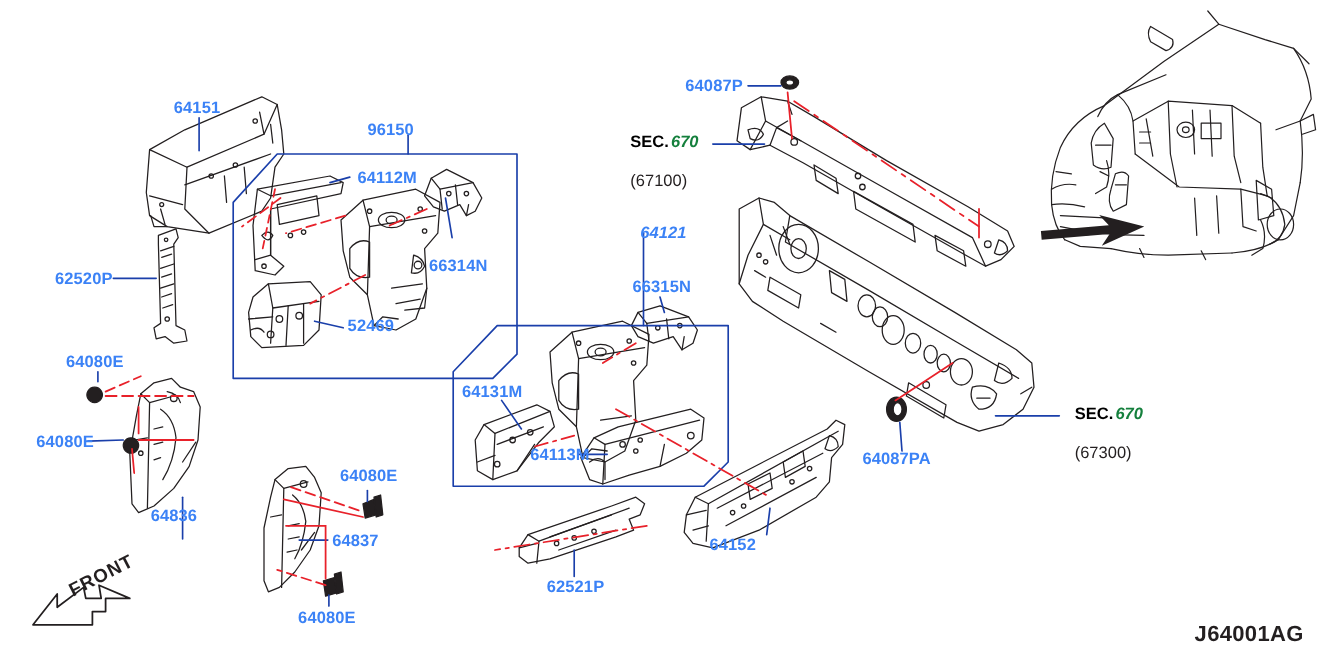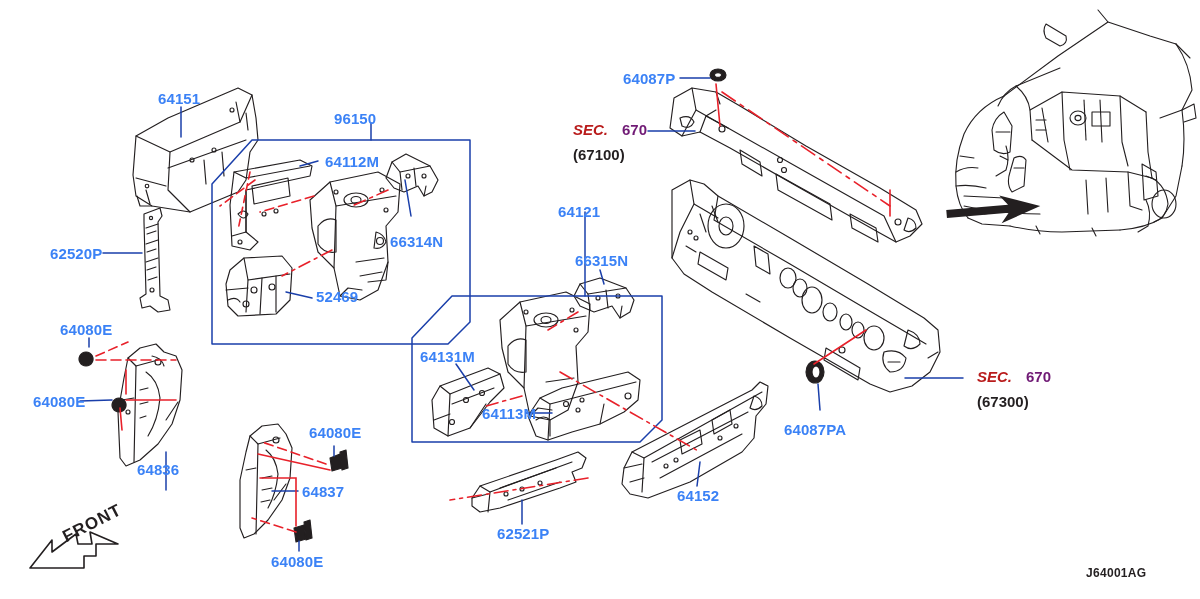--- a/index.html
+++ b/index.html
@@ -3,24 +3,24 @@
 <meta charset="utf-8">
 <style>
   html,body{margin:0;padding:0;background:#ffffff;}
   body{width:1200px;height:599px;overflow:hidden;
        font-family:"Liberation Sans","DejaVu Sans",sans-serif;}
   #stage{position:relative;width:1200px;height:599px;background:#fff;}
   svg.layer{position:absolute;left:0;top:0;width:1200px;height:599px;}
   .lbl{position:absolute;color:#3b82f6;font-size:15px;font-weight:700;
        letter-spacing:.1px;white-space:nowrap;}
   .sec{position:absolute;white-space:nowrap;font-size:15px;font-weight:700;}
-  .sec .k{color:#b91c1c;font-style:italic;}
-  .sec .n{color:#701a75;margin-left:14px;}
-  .sec .sub{display:block;color:#231f20;font-weight:700;margin-top:8px;}
-  .diagid{position:absolute;color:#231f20;font-size:12px;font-weight:700;
+  .sec .k{color:#000000;}
+  .sec .n{color:#15803d;margin-left:2px;font-style:italic;}
+  .sec .sub{display:block;color:#231f20;font-weight:400;margin-top:18px;}
+  .diagid{position:absolute;color:#231f20;font-size:20px;font-weight:700;
           letter-spacing:.3px;}
   .frontw{position:absolute;left:22px;top:508px;width:130px;height:72px;}
   .frontw span{position:absolute;left:42px;top:20px;color:#231f20;
        font-size:17px;font-weight:700;letter-spacing:1px;
        transform:rotate(-27deg);transform-origin:0 50%;}
 </style>
 </head>
 <body>
 
 <div id="stage">
@@ -460,33 +460,33 @@
   <div class="lbl" style="left:137px;top:461px;">64836</div>
 
   <div class="lbl" style="left:309px;top:424px;">64080E</div>
 
   <div class="lbl" style="left:302px;top:483px;">64837</div>
 
   <div class="lbl" style="left:271px;top:553px;">64080E</div>
 
   <div class="lbl" style="left:623px;top:70px;">64087P</div>
 
-  <div class="lbl" style="left:558px;top:203px;">64121</div>
+  <div class="lbl" style="left:582px;top:203px;font-style:italic;">64121</div>
 
   <div class="lbl" style="left:575px;top:252px;">66315N</div>
 
   <div class="lbl" style="left:420px;top:348px;">64131M</div>
 
   <div class="lbl" style="left:482px;top:405px;">64113M</div>
 
-  <div class="lbl" style="left:784px;top:421px;text-align:right;">64087PA</div>
+  <div class="lbl" style="left:784px;top:409px;text-align:right;">64087PA</div>
 
   <div class="lbl" style="left:497px;top:525px;">62521P</div>
 
-  <div class="lbl" style="left:677px;top:487px;">64152</div>
+  <div class="lbl" style="left:645px;top:487px;">64152</div>
 
   <div class="sec" style="left:573px;top:121px;">
     <span class="k">SEC.</span><span class="n">670</span>
     <span class="sub">(67100)</span>
   </div>
 
   <div class="sec" style="left:977px;top:368px;">
     <span class="k">SEC.</span><span class="n">670</span>
     <span class="sub">(67300)</span>
   </div>

